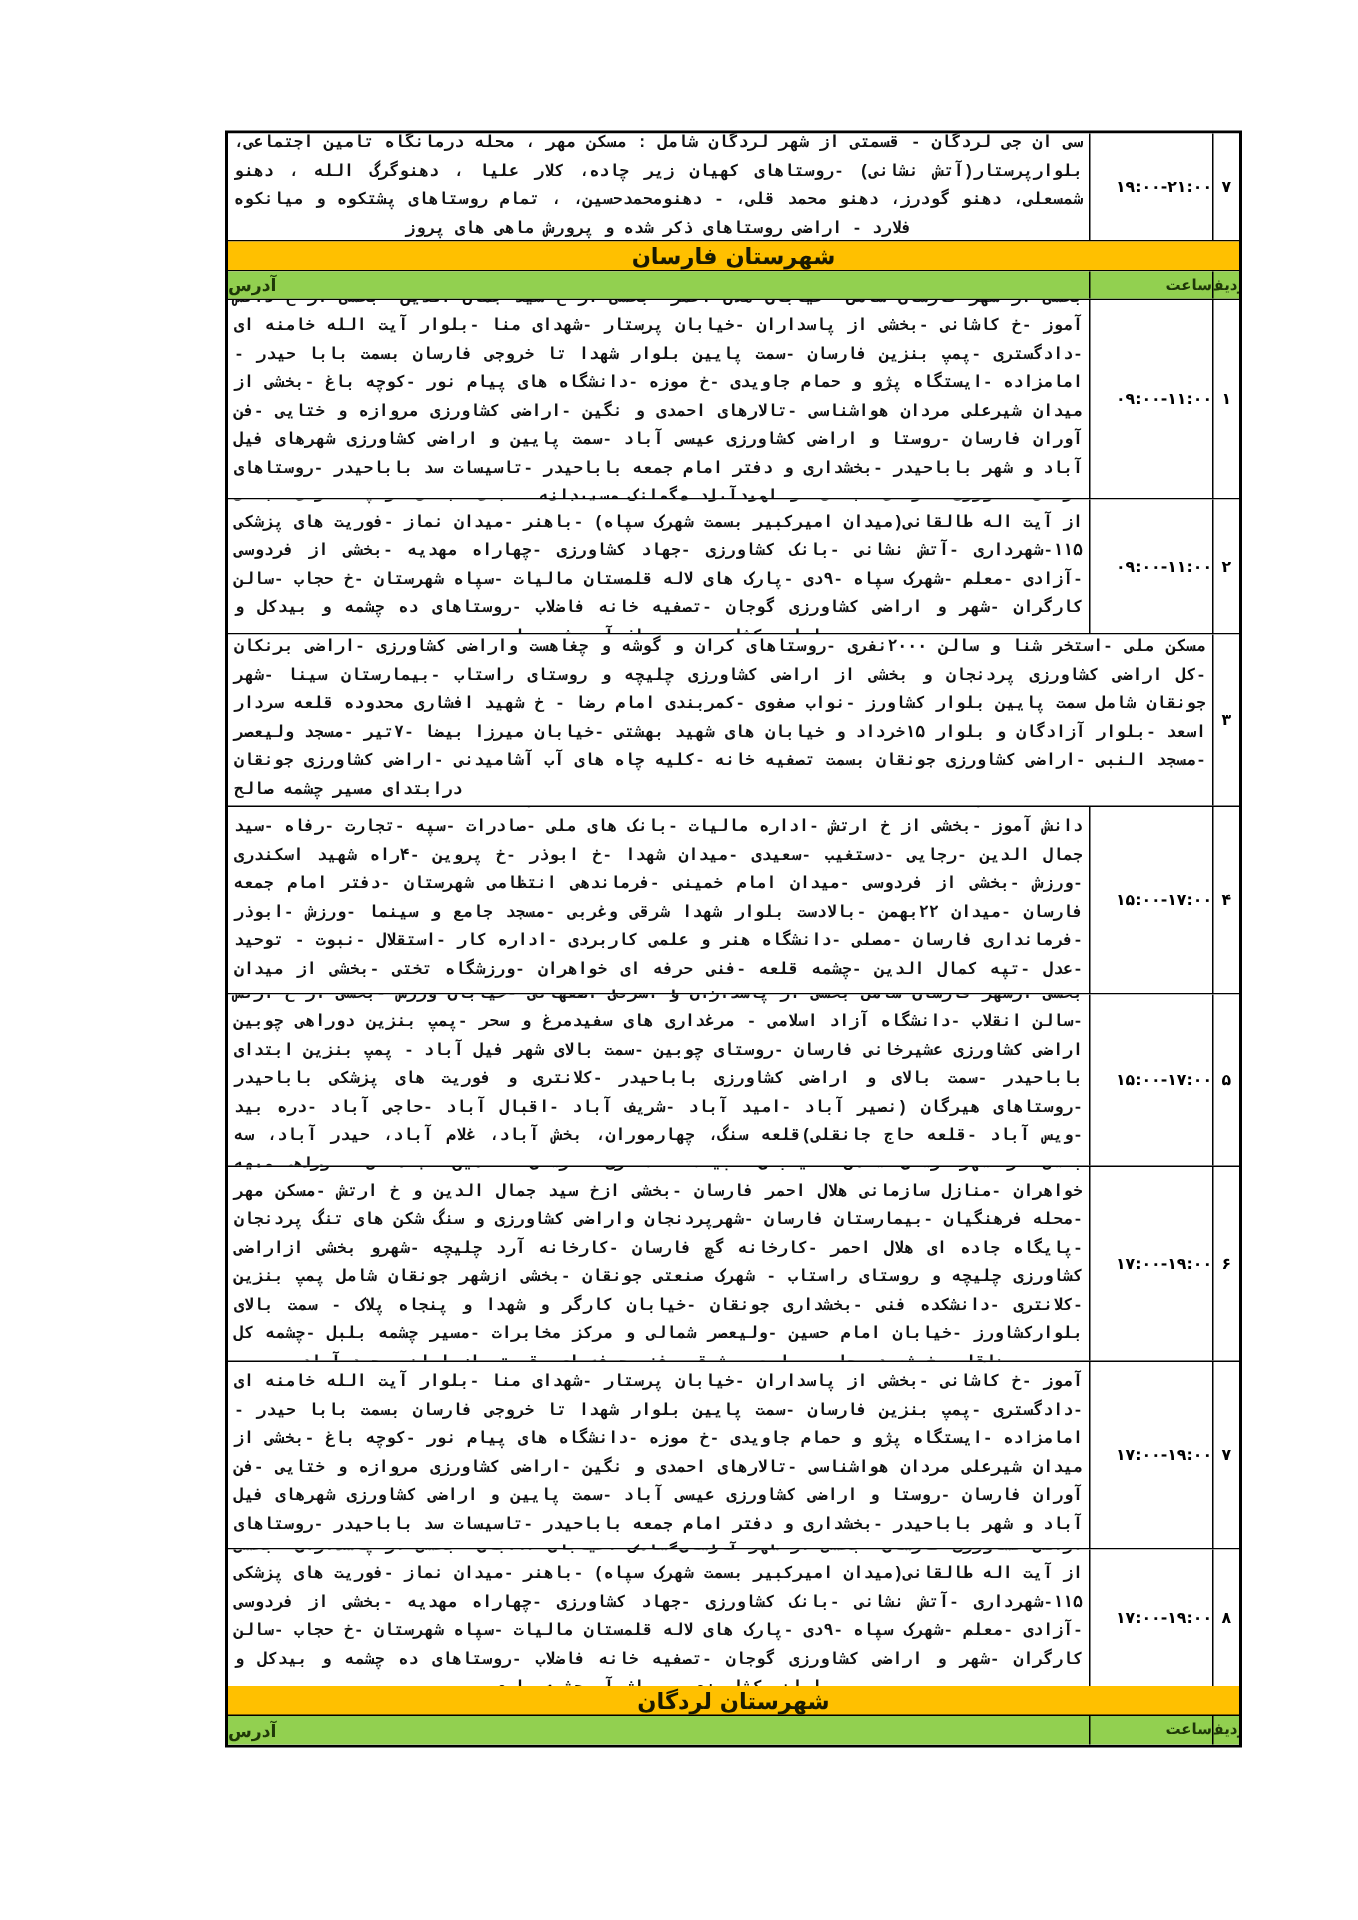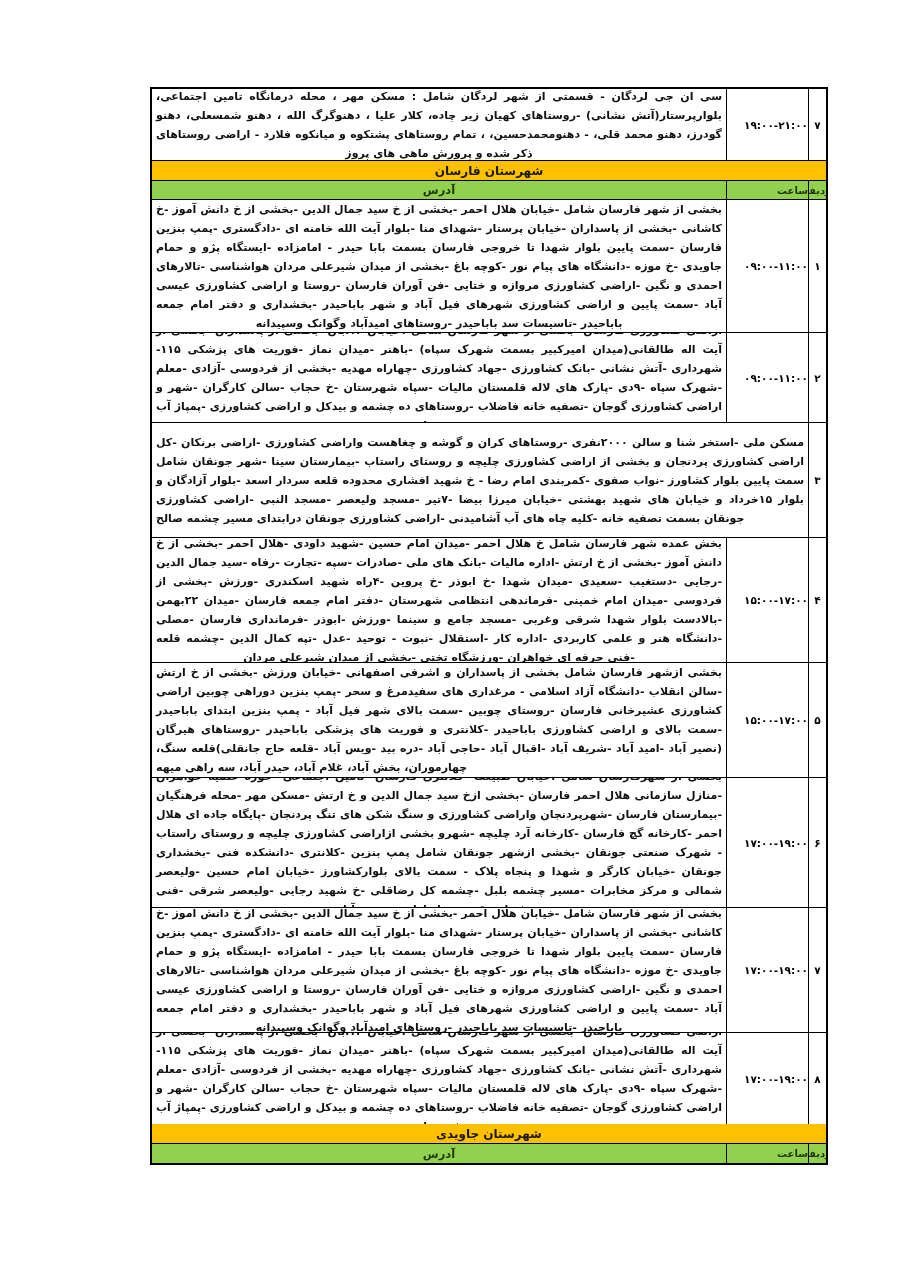--- a/index.html
+++ b/index.html
@@ -39,36 +39,37 @@
   .cell-addr {
     flex: 1 1 auto;
     display: flex; align-items: center;
     padding: 2px 4px;
   }
   .addr-text {
     width: 100%;
     font-size: 11px; font-weight: bold; line-height: 19px;
     text-align: justify; text-align-last: center;
     color: #111;
+    font-family: Liberation Mono, monospace;
   }
   
   .row-leading { height: 72px; }
   
   .band {
     height: 20px;
     background: #FFC000;
     border-bottom: 1px solid #000;
     display: flex; align-items: center; justify-content: center;
-    font-size: 12px; font-weight: bold; color: #1a1a00;
+    font-size: 15px; font-weight: bold; color: #1a1a00;
   }
   
   .head-row { height: 19px; }
   .head-row .cell { background: #92D050; color: #1f3808; font-weight: bold; }
   .head-row .cell-addr { justify-content: center; padding: 0; }
-  .head-row .head-label { font-size: 11.5px; text-align: center; width: 100%; }
+  .head-row .head-label { font-size: 11.5px; text-align: left; width: 100%; }
   .head-row .cell-time, .head-row .cell-num { font-size: 10px; }
   
   .rows .t-row:nth-child(1) { height: 133px; }
   .rows .t-row:nth-child(2) { height: 90px;  }
   .rows .t-row:nth-child(3) { height: 115px; }
   .rows .t-row:nth-child(4) { height: 125px; }
   .rows .t-row:nth-child(5) { height: 115px; }
   .rows .t-row:nth-child(6) { height: 130px; }
   .rows .t-row:nth-child(7) { height: 125px; }
   .rows .t-row:nth-child(8) { height: 91px;  }
@@ -199,21 +200,21 @@
     <div class="cell cell-time">
       <span class="time-text">۱۷:۰۰-۱۹:۰۰</span>
     </div>
     <div class="cell cell-addr">
       <div class="addr-text">اراضی کشاورزی فارسان -بخشی از شهر فارسان شامل :خیابان ۱۳آبان -بخشی از پاسداران -بخشی از آیت اله طالقانی(میدان امیرکبیر بسمت شهرک سپاه) -باهنر -میدان نماز -فوریت های پزشکی ۱۱۵-شهرداری -آتش نشانی -بانک کشاورزی -جهاد کشاورزی -چهاراه مهدیه -بخشی از فردوسی -آزادی -معلم -شهرک سپاه -۹دی -پارک های لاله قلمستان مالیات -سپاه شهرستان -خ حجاب -سالن کارگران -شهر و اراضی کشاورزی گوجان -تصفیه خانه فاضلاب -روستاهای ده چشمه و بیدکل و اراضی کشاورزی -پمپاژ آب چشمه ماری</div>
     </div>
   </div>
 </div>
 
     <div class="band">
-      <span>شهرستان جاویدی</span>
+      <span>شهرستان لردگان</span>
     </div>
 
     <div class="t-row head-row">
       <div class="cell cell-num">
         <span>ردیف</span>
       </div>
       <div class="cell cell-time">
         <span>ساعت</span>
       </div>
       <div class="cell cell-addr">

